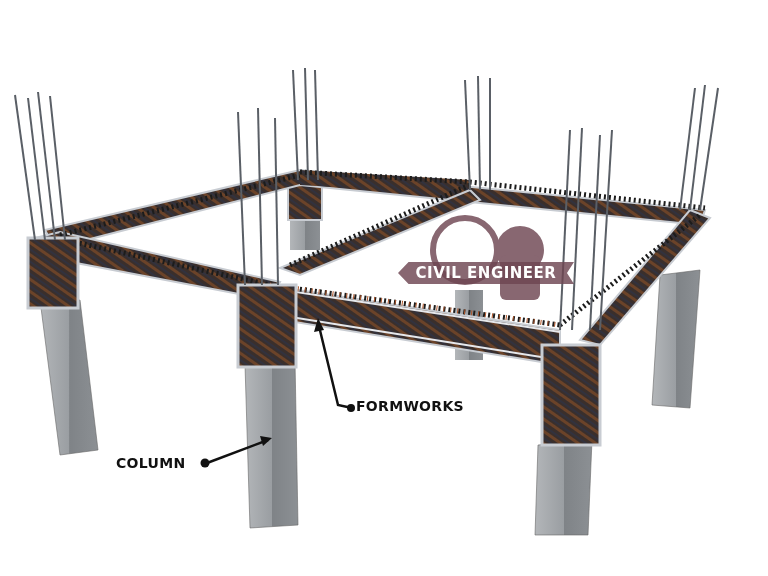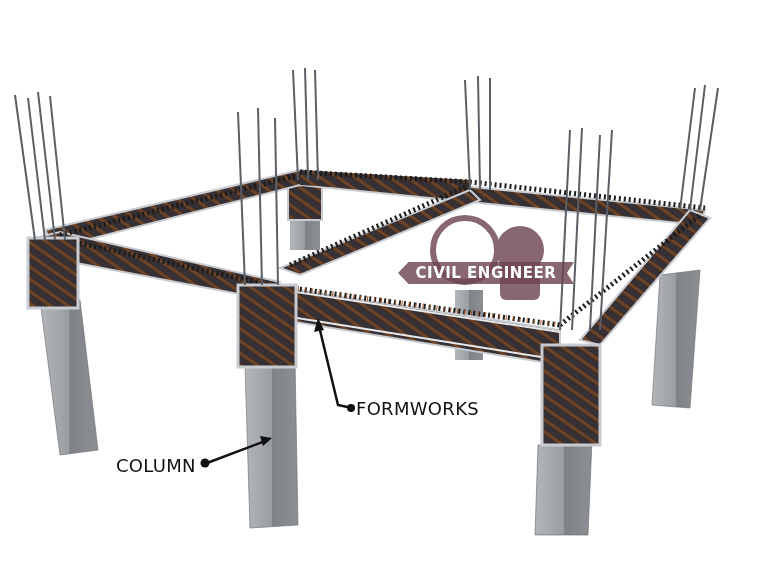--- a/index.html
+++ b/index.html
@@ -1,18 +1,18 @@
 <!DOCTYPE html>
 <html><head>
 <meta charset="utf-8">
 <style>
   html,body{margin:0;padding:0;background:#ffffff;}
   body{width:768px;height:576px;overflow:hidden;position:relative;font-family:"DejaVu Sans","Liberation Sans",sans-serif;}
   #canvas{position:absolute;left:0;top:0;width:768px;height:576px;}
-  .label{position:absolute;font-weight:normal;font-size:18px;color:#111;letter-spacing:0.3px;font-family:"DejaVu Sans",sans-serif;}
+  .label{position:absolute;font-weight:bold;font-size:14px;color:#111;letter-spacing:0.3px;font-family:"DejaVu Sans",sans-serif;}
   #lbl-formworks{left:356px;top:398px;}
   #lbl-column{left:116px;top:455px;text-align:right;}
   .wm-text{position:absolute;left:398px;top:262px;width:176px;height:22px;background:rgba(110,70,82,0.82);color:#fff;font-weight:bold;font-size:15px;line-height:22px;text-align:center;letter-spacing:0.5px;font-family:"DejaVu Sans",sans-serif;clip-path:polygon(6% 0,100% 0,96% 50%,100% 100%,6% 100%,0 50%);}
 </style>
 </head>
 <body>
 
 <svg id="canvas" viewBox="0 0 768 576" xmlns="http://www.w3.org/2000/svg">
   <defs>
     <pattern id="ply" width="10" height="10" patternUnits="userSpaceOnUse" patternTransform="rotate(35)">

